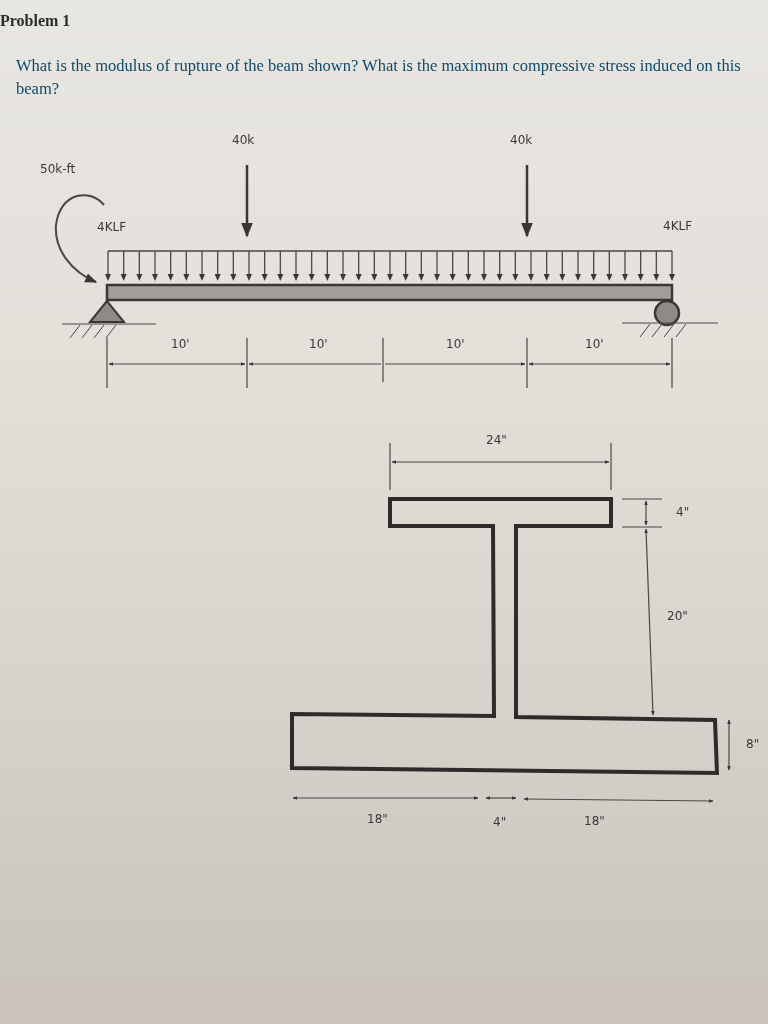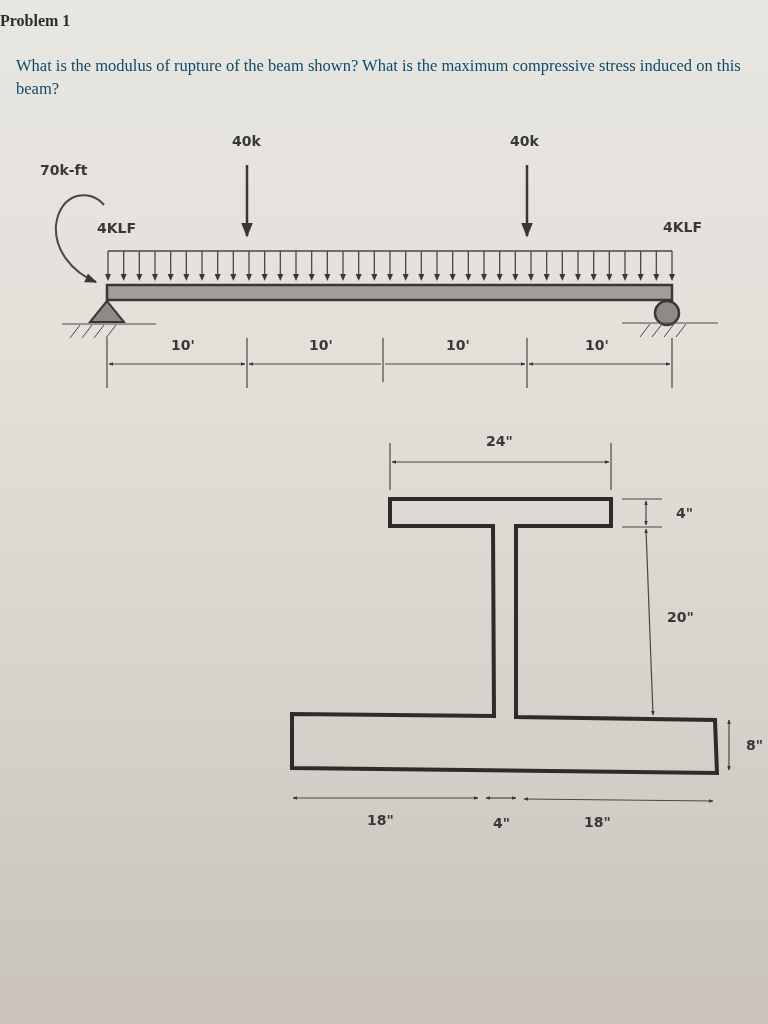--- a/index.html
+++ b/index.html
@@ -12,22 +12,22 @@
     position: absolute; left: 0; top: 12px; margin: 0;
     font-family: "Liberation Serif", serif; font-weight: bold;
     font-size: 16px; color: #2e2c2a; text-align: center;
   }
   .problem-text {
     position: absolute; left: 0; top: 38px; width: 750px; margin: 16px;
     font-family: "Liberation Serif", serif; font-size: 16.5px; line-height: 23px;
     color: #0c4a6e;
   }
   .lbl {
-    position: absolute; font-family: "DejaVu Sans", sans-serif; font-weight: bold;
-    font-size: 14px; color: #3a3836; white-space: nowrap;
+    position: absolute; font-family: "DejaVu Sans", sans-serif; font-weight: normal;
+    font-size: 12px; color: #3a3836; white-space: nowrap;
   }
   svg.diagram { position: absolute; left: 0; top: 0; }
 </style>
 </head>
 <body>
 
 <h1 class="problem-title">Problem 1</h1>
 <p class="problem-text">What is the modulus of rupture of the beam shown? What is the maximum compressive stress induced on this beam?</p>
 
 <svg class="diagram" width="768" height="1024" viewBox="0 0 768 1024">
@@ -178,21 +178,21 @@
     <line x1="646" y1="529" x2="653" y2="715" marker-start="url(#ahs)" marker-end="url(#ahs)"></line>
 
     <line x1="729" y1="720" x2="729" y2="770" marker-start="url(#ahs)" marker-end="url(#ahs)"></line>
 
     <line x1="293" y1="798" x2="478" y2="798" marker-start="url(#ahs)" marker-end="url(#ahs)"></line>
     <line x1="486" y1="798" x2="516" y2="798" marker-start="url(#ahs)" marker-end="url(#ahs)"></line>
     <line x1="524" y1="799" x2="713" y2="801" marker-start="url(#ahs)" marker-end="url(#ahs)"></line>
   </g>
 </svg>
 
-<span class="lbl" style="left:40px;top:162px;">70k-ft</span>
+<span class="lbl" style="left:40px;top:162px;">50k-ft</span>
 <span class="lbl" style="left:232px;top:133px;">40k</span>
 <span class="lbl" style="left:510px;top:133px;">40k</span>
 <span class="lbl" style="left:97px;top:220px;">4KLF</span>
 <span class="lbl" style="left:663px;top:219px;">4KLF</span>
 
 <span class="lbl" style="left:171px;top:337px;">10'</span>
 <span class="lbl" style="left:309px;top:337px;">10'</span>
 <span class="lbl" style="left:446px;top:337px;">10'</span>
 <span class="lbl" style="left:585px;top:337px;">10'</span>
 

